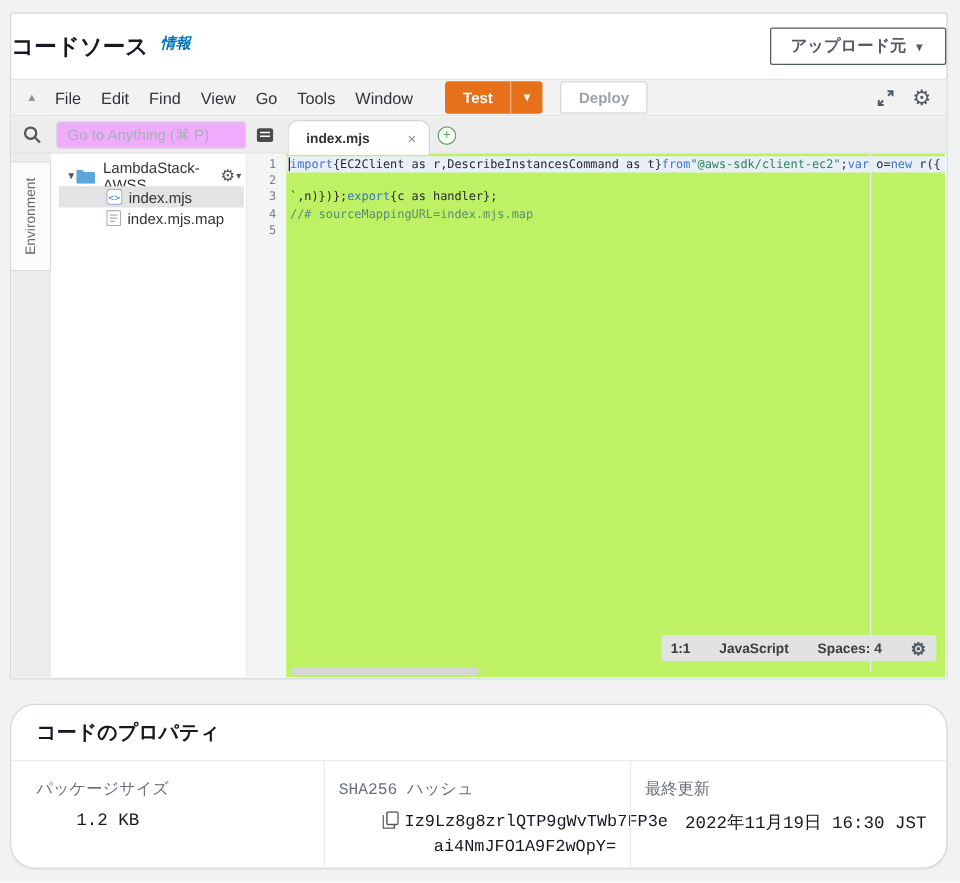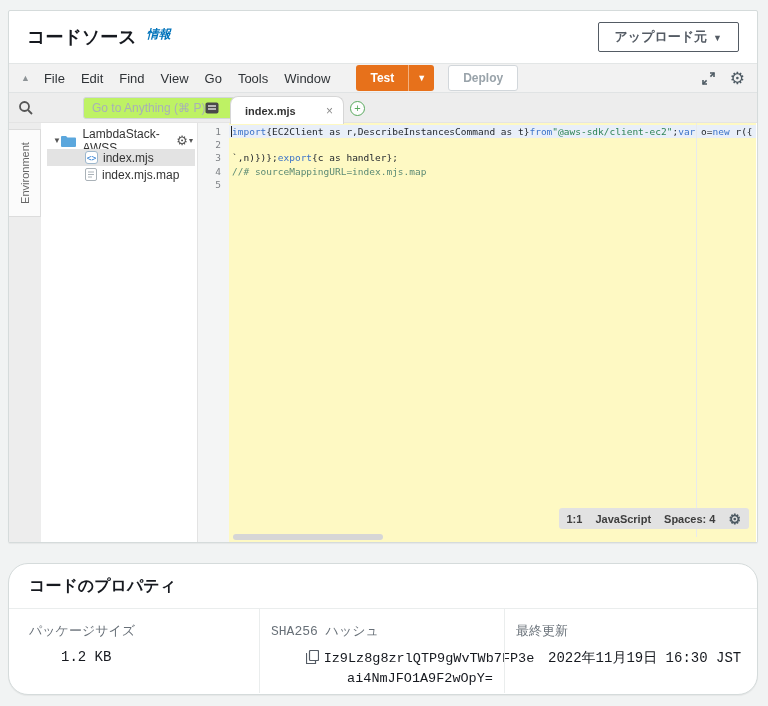--- a/index.html
+++ b/index.html
@@ -3,21 +3,21 @@
 <meta charset="utf-8">
 <style>
   * { margin:0; padding:0; box-sizing:border-box; }
   body { font-family:"Liberation Sans", sans-serif; }
   .stage { position:relative; width:768px; height:706px; background:#f1f3f3; overflow:hidden; color:#16191f; }
   .card { position:absolute; background:#fff; border:1px solid #d5dbdb; border-radius:2px; box-shadow:0 1px 1px rgba(0,0,0,.05); }
   .card1 { left:8px; top:10px; width:750px; height:533px; }
   .card2 { left:8px; top:563px; width:750px; height:132px;border-radius:20px; }
 
   
-  .hdr { display:flex; align-items:center; height:52px; padding:0 18px; }
+  .hdr { display:flex; align-items:center; height:52px; padding:0 0; }
   .hdr-title { font-size:18px; font-weight:bold; color:#16191f; }
   .hdr-info { font-size:12px; color:#0073bb; margin-left:10px; position:relative; top:-3px; text-decoration:none; font-weight:bold;font-style:italic; }
   .upload-btn { margin-left:auto; background:#fff; border:1px solid #545b64; border-radius:2px; color:#545b64; font-size:13px; font-weight:bold; padding:5px 16px; cursor:pointer; }
   .upload-btn .caret { font-size:9px; margin-left:6px; }
 
   
   .menubar { display:flex; align-items:center; height:30px; padding:0 12px; background:#f2f2f2; border-top:1px solid #e3e6e6; border-bottom:1px solid #e0e3e4; }
   .collapse { font-size:9px; color:#8d9396; margin-right:14px; }
   .menu-item { font-size:13px; color:#2f3337; margin-right:16px; cursor:default; }
   .test-btn { display:flex; align-items:center; height:26px; background:#e7711b; border-radius:3px; color:#fff; font-size:12px; font-weight:bold; margin-left:10px; overflow:hidden; cursor:pointer; }
@@ -26,49 +26,49 @@
   .test-caret { padding:0 8px; font-size:9px; }
   .deploy-btn { height:26px; background:#fff; border:1px solid #d2d7db; border-radius:3px; color:#99a3aa; font-size:12px; font-weight:bold; padding:0 14px; margin-left:14px; }
   .mb-right { margin-left:auto; display:flex; align-items:center; gap:14px; }
   .gear { color:#4d5a63; font-size:17px; line-height:1; cursor:pointer; }
 
   
   .ide { position:relative; height:449px; background:#fff; overflow:hidden; }
   .env-strip { position:absolute; left:0; top:0; width:32px; height:100%; background:#ededed; }
   .toprow { position:absolute; left:0; top:0; right:0; height:30px; background:#ededed; border-bottom:1px solid #e4e4e4; }
   .search-icon-box { position:absolute; left:9px; top:7px; }
-  .search-input { position:absolute; left:36px; top:4px; width:152px; height:22px; border:1px solid #d2d6da; border-radius:3px; background:#bef264; font-size:12px; color:#555; padding:0 8px; font-family:"Liberation Sans",sans-serif;margin-left:38px; }
+  .search-input { position:absolute; left:36px; top:4px; width:152px; height:22px; border:1px solid #d2d6da; border-radius:3px; background:#f0abfc; font-size:12px; color:#555; padding:0 8px; font-family:"Liberation Sans",sans-serif; }
   .search-input::placeholder { color:#a8b0b7; }
   .env-tab { position:absolute; left:0; top:36px; width:32px; height:88px; background:#fbfbfb; border:1px solid #dcdcdc; border-left:none; }
   .env-tab span { position:absolute; left:50%; top:50%; transform:translate(-50%,-50%) rotate(-90deg); white-space:nowrap; font-size:11px; color:#666; }
 
   .tree { position:absolute; left:32px; top:30px; width:157px; height:419px; background:#fff; border-right:1px solid #e3e3e3; }
   .trow { position:absolute; height:17px; display:flex; align-items:center; font-size:12px; color:#333; cursor:pointer; }
   .trow.sel { background:#e3e3e3; left:6px; right:2px; }
   .disc { font-size:8px; color:#555; width:10px; }
   .tree-gear { margin-left:auto; display:flex; align-items:center; color:#555; }
   .tree-gear .g { font-size:13px; } .tree-gear .c { font-size:8px; margin-left:1px; }
 
   .gutter { position:absolute; left:189px; top:30px; width:31px; height:419px; background:#f4f5f5; font-family:"DejaVu Sans Mono",monospace; font-size:9.5px; color:#7d8185; text-align:right; padding:2px 8px 0 0; }
   .gutter div { height:13.2px; line-height:13.2px; }
 
-  .code { position:absolute; left:220px; top:30px; right:1px; height:419px; background:#fef9c3; padding-top:2px; overflow:hidden; }
+  .code { position:absolute; left:220px; top:30px; right:1px; height:419px; background:#bef264; padding-top:2px; overflow:hidden; }
   .cl { height:13.2px; line-height:13.2px; font-family:"DejaVu Sans Mono",monospace; font-size:9.5px; color:#24292e; white-space:pre; padding-left:3px; position:relative; }
   .cl.active { background:#e9eff8; }
   .cl.active::before { content:""; position:absolute; left:2px; top:1px; width:1px; height:11px; background:#222; }
   .tok-kw { color:#3b73c9; } .tok-str { color:#2e8456; } .tok-cm { color:#5b8a74; } .tok-pl { color:#24292e; }
   .print-margin { position:absolute; left:687px; top:30px; width:1px; height:414px; background:#e8eaec; }
 
   .tabstrip-icon { position:absolute; left:196px; top:8px; cursor:pointer; }
   .etab { position:absolute; left:221px; top:3px; width:114px; height:28px; background:#fff; border:1px solid #d6d6d6; border-bottom:none; border-radius:8px 8px 0 0; z-index:2; display:flex; align-items:center; padding:0 10px 0 14px; }
   .etab-label { font-size:11px; font-weight:bold; color:#333; }
   .etab-close { margin-left:auto; color:#8a8a8a; font-size:12px; cursor:pointer; }
   .plus-tab { position:absolute; left:341px; top:8px; width:15px; height:15px; border:1.5px solid #58a95c; border-radius:50%; color:#58a95c; font-size:11px; line-height:12px; text-align:center; cursor:pointer; background:#fdfdfd; }
 
-  .status-pill { position:absolute; right:8px; bottom:13px; height:21px; background:#e2e2e2; border-radius:3px; display:flex; align-items:center; gap:13px; padding:0 8px; font-size:11px; font-weight:bold; color:#3d3d3d; }
+  .status-pill { position:absolute; right:8px; bottom:13px; height:21px; background:#e2e2e2; border-radius:3px; display:flex; align-items:center; gap:23px; padding:0 8px; font-size:11px; font-weight:bold; color:#3d3d3d; }
   .status-pill .gear { font-size:14px; }
   .hscroll { position:absolute; left:224px; bottom:2px; width:150px; height:6px; background:#d6d6d6; border-radius:3px; cursor:pointer; }
 
   
   .hdr2 { height:45px; display:flex; align-items:center; padding:0 20px; border-bottom:1px solid #eaeded; font-size:16px; font-weight:bold; }
   .cols { position:relative; height:84px;font-family:Liberation Mono, monospace; }
   .vdiv { position:absolute; top:0; bottom:0; width:1px; background:#eaeded; }
   .col { position:absolute; top:13px; }
   .col-label { font-size:13px; color:#687078; }
   .col-value { font-size:14px; color:#16191f; margin-top:9px;margin-left:32px; }

